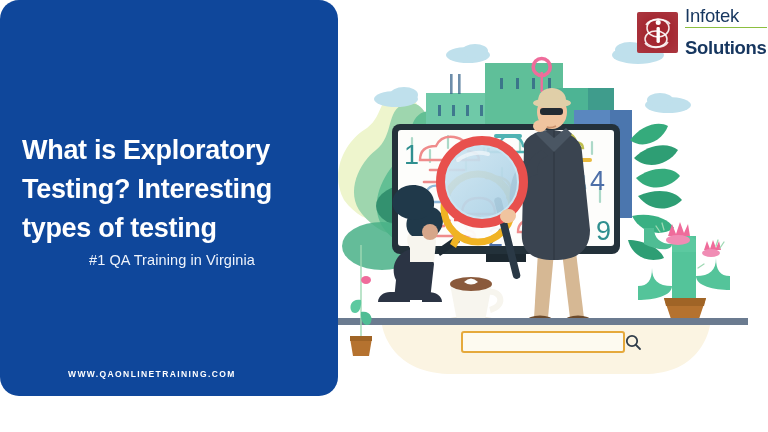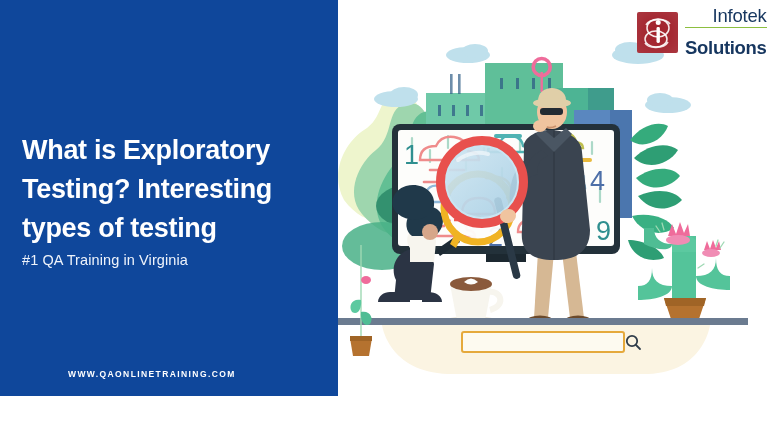--- a/index.html
+++ b/index.html
@@ -5,49 +5,49 @@
   html,body{margin:0;padding:0;background:#fff;}
   body{
     width:768px;height:432px;overflow:hidden;position:relative;
     font-family:"Liberation Sans","DejaVu Sans",sans-serif;
   }
   #slide{position:absolute;inset:0;width:768px;height:432px;background:#ffffff;overflow:hidden;}
 
   
   .blue-panel{
     position:absolute;left:0;top:0;width:338px;height:396px;
-    background:#0f479b;z-index:5;
+    background:#0f479b;z-index:5;border-radius:19px;
   }
   .headline{
     position:absolute;left:22px;top:131px;width:300px;
     color:#ffffff;font-size:27px;line-height:39px;font-weight:bold;
     letter-spacing:-0.3px;
   }
   .subhead{
     position:absolute;left:22px;top:252px;width:300px;
-    color:#eef3fb;font-size:14.5px;font-weight:400;letter-spacing:0.1px;
+    color:#eef3fb;font-size:14.5px;font-weight:400;letter-spacing:0.1px;text-align:center;
   }
   .site-url{
     position:absolute;left:40px;top:369px;
     color:#ffffff;font-size:8.5px;font-weight:bold;letter-spacing:1.4px;margin-left:28px;
   }
 
   
   .footer-bar{
     position:absolute;left:0;top:396px;width:768px;height:36px;
     background:#ffffff;z-index:20;
   }
 
   
   .logo{position:absolute;left:637px;top:7px;width:124px;height:50px;z-index:15;
         display:flex;align-items:center;gap:7px;}
   .logo-mark{width:41px;height:41px;background:#a3242e;border-radius:2px;position:relative;flex:0 0 auto;
              box-shadow:inset 0 0 18px rgba(255,255,255,.12);}
   .logo-mark svg{position:absolute;left:0;top:0;}
-  .logo-words{display:flex;flex-direction:column;line-height:1;text-align:right;}
+  .logo-words{display:flex;flex-direction:column;line-height:1;}
   .logo-top{color:#16365f;font-size:18.5px;font-weight:400;letter-spacing:-0.2px;
             border-bottom:1.6px solid #8cbf3f;padding-bottom:1px;}
   .logo-bot{color:#16365f;font-size:18.5px;font-weight:bold;letter-spacing:-0.3px;padding-top:11px;}
 
   
   .art{position:absolute;left:338px;top:0;width:430px;height:396px;overflow:hidden;z-index:1;}
   .art svg{display:block;}
 </style>
 </head>
 <body>

